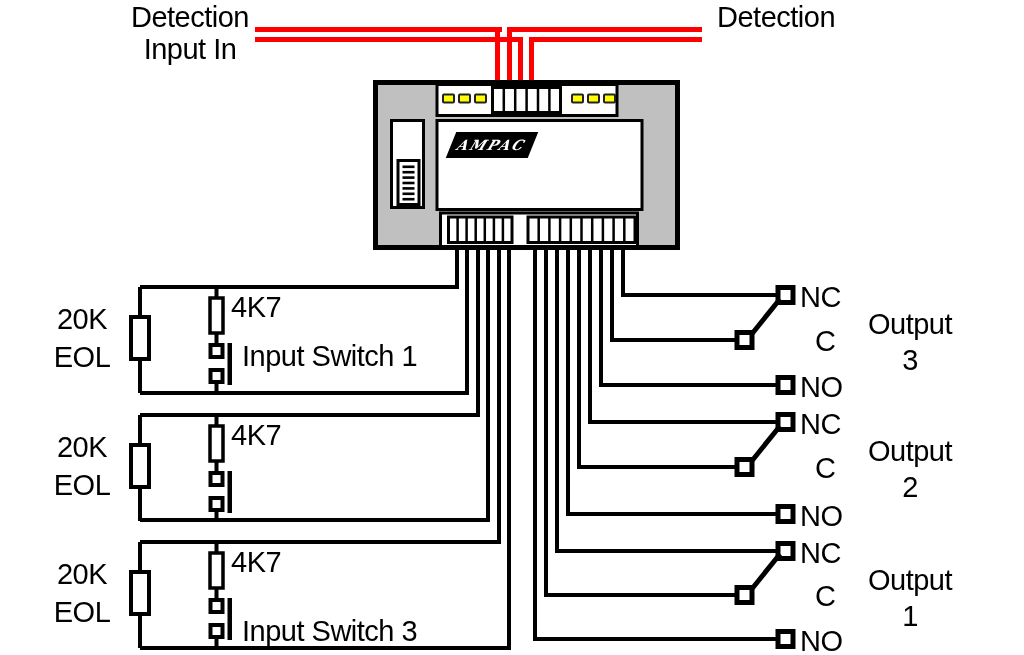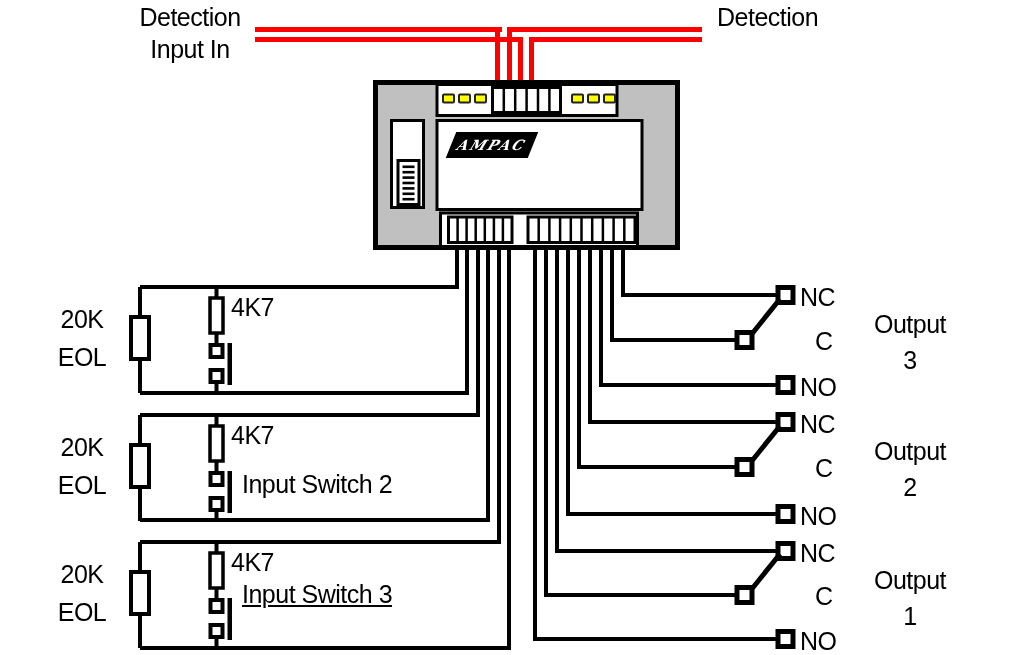--- a/index.html
+++ b/index.html
@@ -1,19 +1,19 @@
 <!DOCTYPE html>
 <html><head>
 <meta charset="utf-8">
 <style>
   html,body{margin:0;padding:0;background:#fff;}
   .stage{position:relative;width:1024px;height:655px;background:#fff;overflow:hidden;
          font-family:"Liberation Sans",sans-serif;}
   .stage svg{position:absolute;left:0;top:0;}
-  .lbl{position:absolute;font-size:25px;line-height:32px;letter-spacing:-0.5px;
+  .lbl{position:absolute;font-size:29px;line-height:32px;letter-spacing:-0.5px;
        color:#000;white-space:nowrap;}
   .center{text-align:center;}
   .logo{position:absolute;left:451px;top:132px;width:82px;height:26px;background:#000;
         transform:skewX(-22deg);display:flex;align-items:center;justify-content:center;}
   .logo span{font-family:"DejaVu Serif",serif;font-style:italic;font-weight:bold;
              font-size:14px;letter-spacing:2px;color:#fff;}
 </style>
 </head>
 <body>
 
@@ -166,34 +166,34 @@
 </div>
 <div class="lbl" style="left:717px;top:1px;">
   <div>Detection</div>
 </div>
 
 <div class="lbl center" style="left:50px;top:300px;width:64px;line-height:38px;">
   <div>20K</div>
   <div>EOL</div>
 </div>
 <div class="lbl" style="left:231px;top:291px;">4K7</div>
+<div class="lbl" style="left:242px;top:340px;">Input Switch 1</div>
 
 <div class="lbl center" style="left:50px;top:428px;width:64px;line-height:38px;">
   <div>20K</div>
   <div>EOL</div>
 </div>
 <div class="lbl" style="left:231px;top:419px;">4K7</div>
-<div class="lbl" style="left:242px;top:468px;">Input Switch 2</div>
 
 <div class="lbl center" style="left:50px;top:555px;width:64px;line-height:38px;">
   <div>20K</div>
   <div>EOL</div>
 </div>
 <div class="lbl" style="left:231px;top:546px;">4K7</div>
-<div class="lbl" style="left:242px;top:578px;text-decoration:underline;">Input Switch 3</div>
+<div class="lbl" style="left:242px;top:615px;">Input Switch 3</div>
 
 <div class="lbl" style="left:800px;top:281px;">NC</div>
 <div class="lbl" style="left:815px;top:325px;">C</div>
 <div class="lbl" style="left:800px;top:371px;">NO</div>
 <div class="lbl center" style="left:860px;top:306px;width:100px;line-height:36px;">
   <div>Output</div>
   <div>3</div>
 </div>
 
 <div class="lbl" style="left:800px;top:408px;">NC</div>

